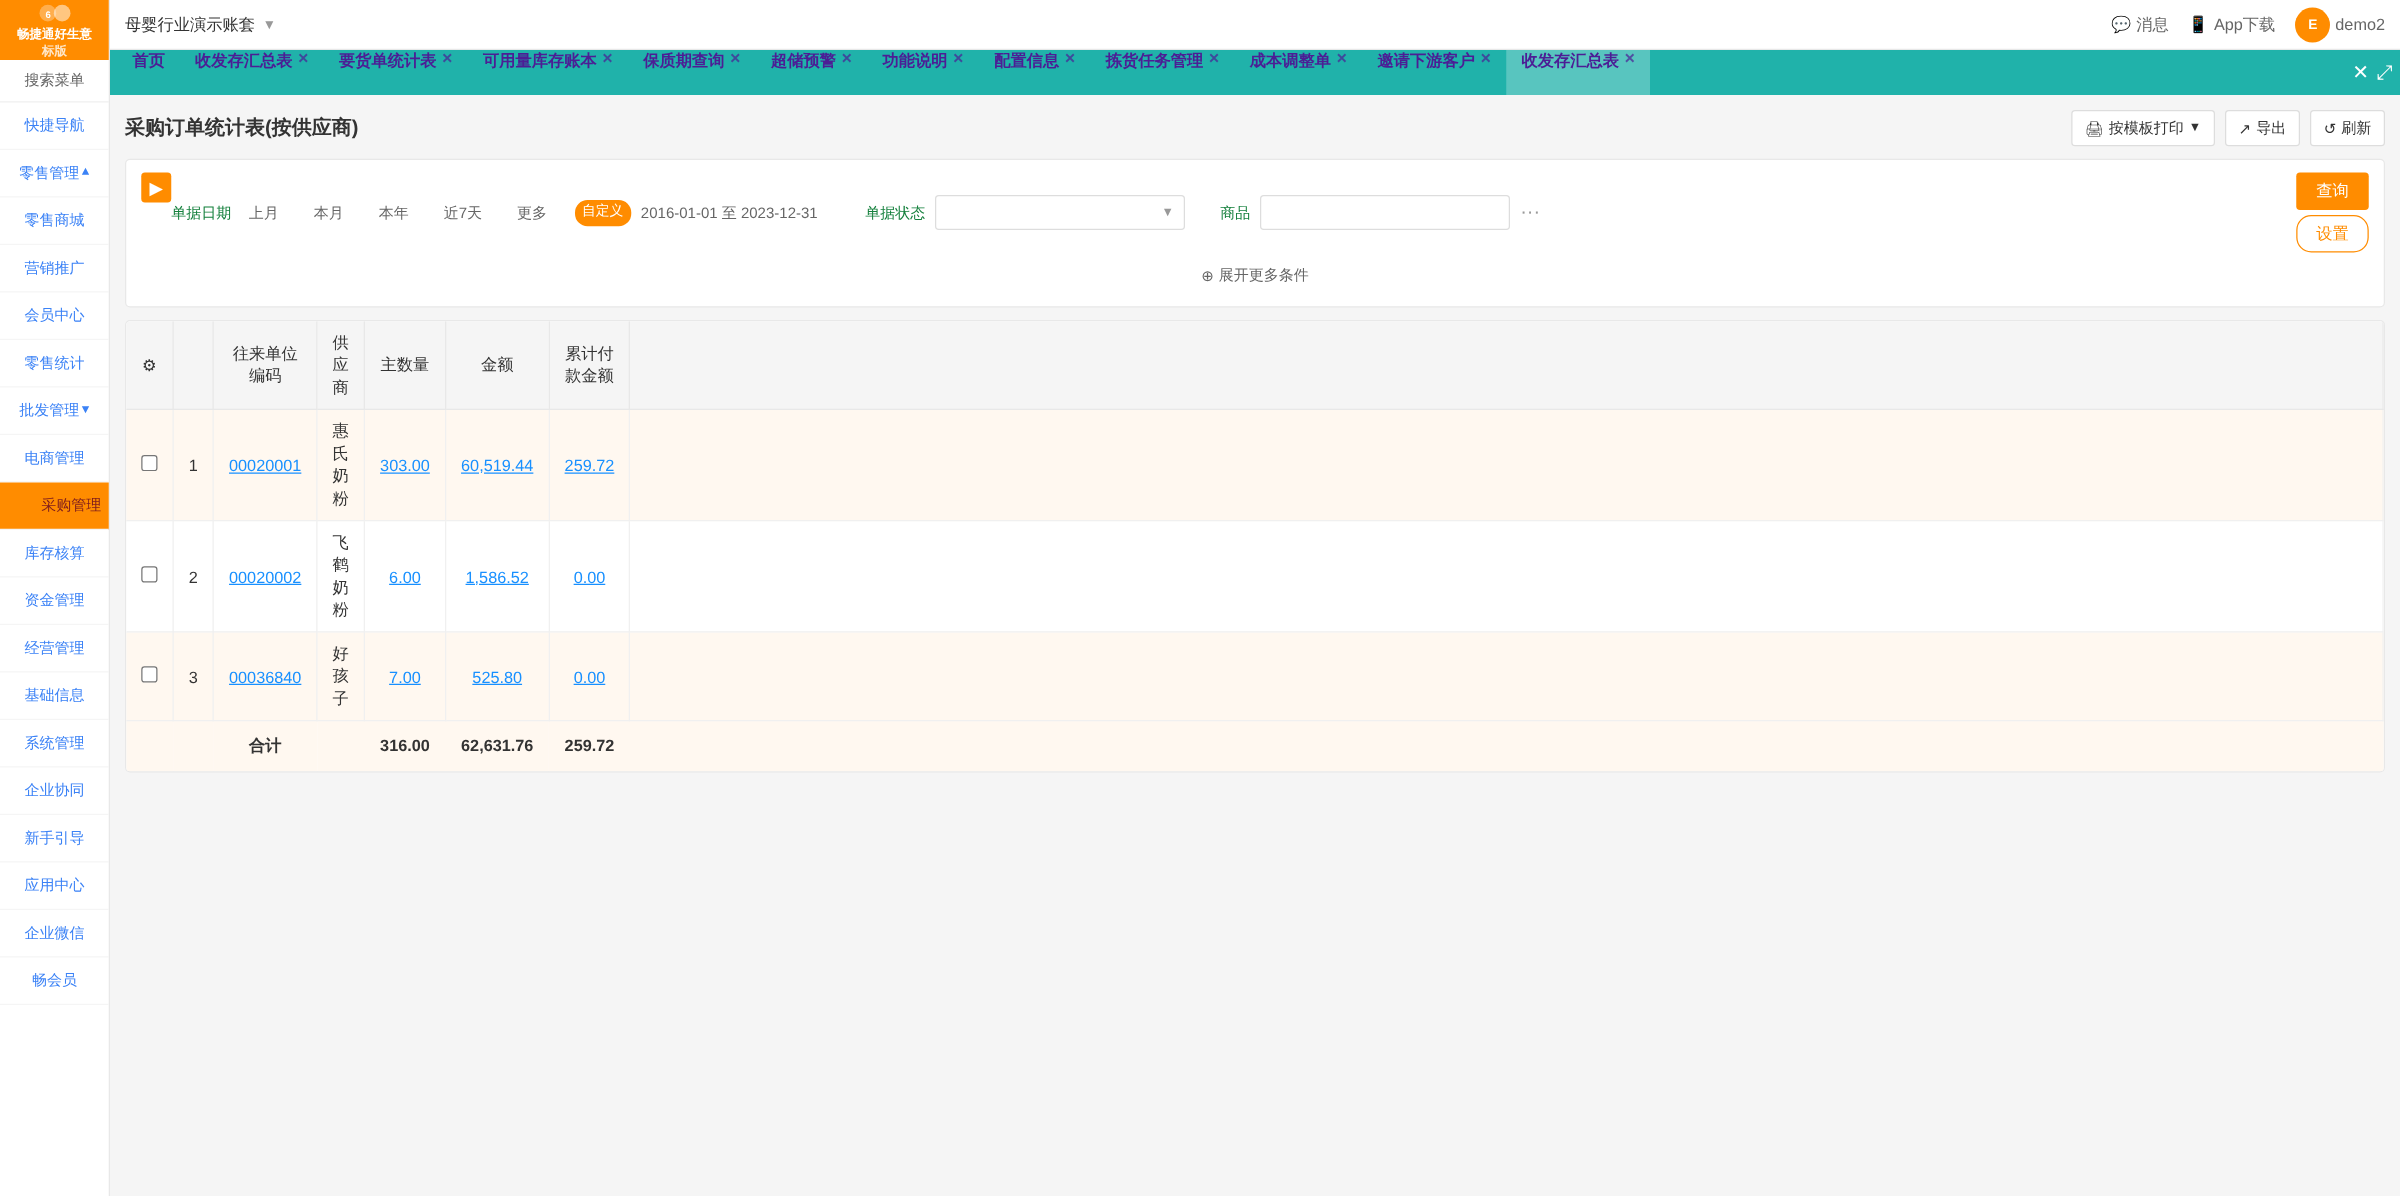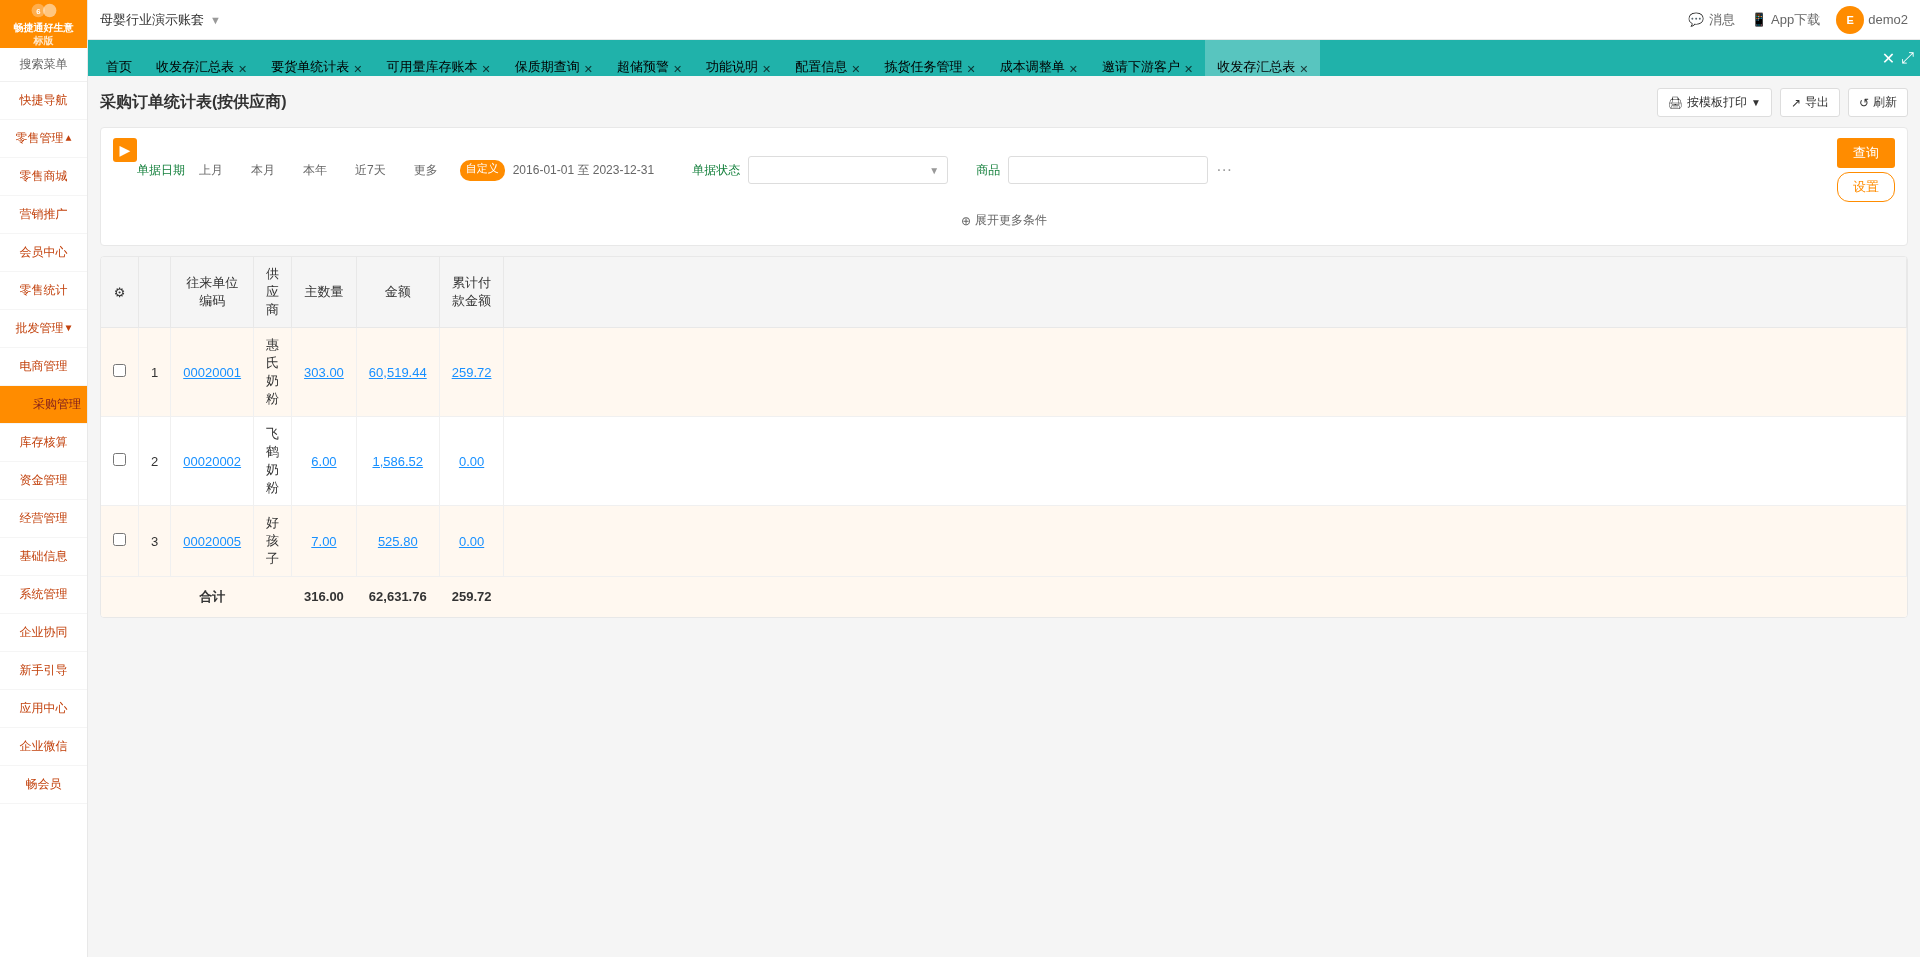--- a/index.html
+++ b/index.html
@@ -35,21 +35,21 @@
       padding: 8px 6px;
       border-bottom: 1px solid #f0f0f0;
       text-align: center;
       color: #666;
       font-size: 12px;
       cursor: pointer;
     }
     .sidebar-nav-item {
       padding: 10px 6px;
       text-align: center;
-      color: #c2410c;
+      color: #3b82f6;
       font-size: 12px;
       cursor: pointer;
       border-bottom: 1px solid #f5f5f5;
     }
     .sidebar-nav-item.active { background: #ff8c00; color: #7f1d1d; text-align: right; }
     .sidebar-nav-item.has-arrow { display: flex; align-items: center; justify-content: center; gap: 2px; font-family: Liberation Mono, monospace; }
     .sidebar-nav-item .arrow-down { font-size: 10px; }
 
     
     .main-content {
@@ -110,26 +110,27 @@
       height: 36px;
       display: flex;
       align-items: center;
       padding: 0 6px;
       overflow: hidden;
     }
     .nav-tab {
       padding: 0 12px;
       height: 36px;
       display: flex;
-      align-items: flex-end;
-      color: #000000;
+      align-items: flex-start;
+      color: #4c1d95;
       font-size: 13px;
       cursor: pointer;
       white-space: nowrap;
       position: relative;
+      font-weight: bold;
     }
     .nav-tab.active { background: rgba(255,255,255,0.25); }
     .nav-tab .close-btn {
       margin-left: 4px;
       font-size: 11px;
       opacity: 0.7;
     }
     .nav-tabs-end {
       margin-left: auto;
       display: flex;
@@ -642,21 +643,21 @@
     <td class="link-cell">00020002</td>
     <td>飞鹤奶粉</td>
     <td class="num-cell">6.00</td>
     <td class="num-cell">1,586.52</td>
     <td class="num-cell">0.00</td>
     <td></td>
   </tr>
             <tr>
     <td><input type="checkbox" style=""></td>
     <td>3</td>
-    <td class="link-cell">00020005</td>
+    <td class="link-cell">00036840</td>
     <td>好孩子</td>
     <td class="num-cell">7.00</td>
     <td class="num-cell">525.80</td>
     <td class="num-cell">0.00</td>
     <td></td>
   </tr>
           </tbody>
         <tfoot>
           <tr>
             <td></td>

